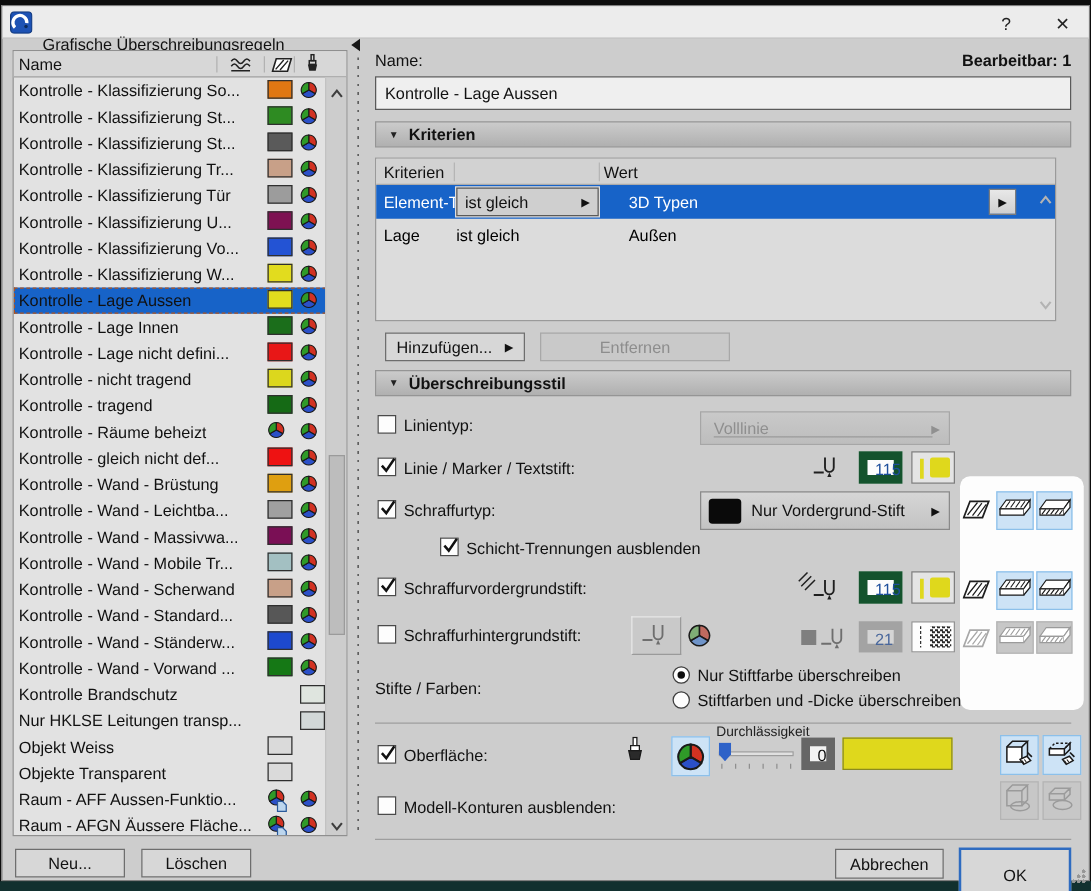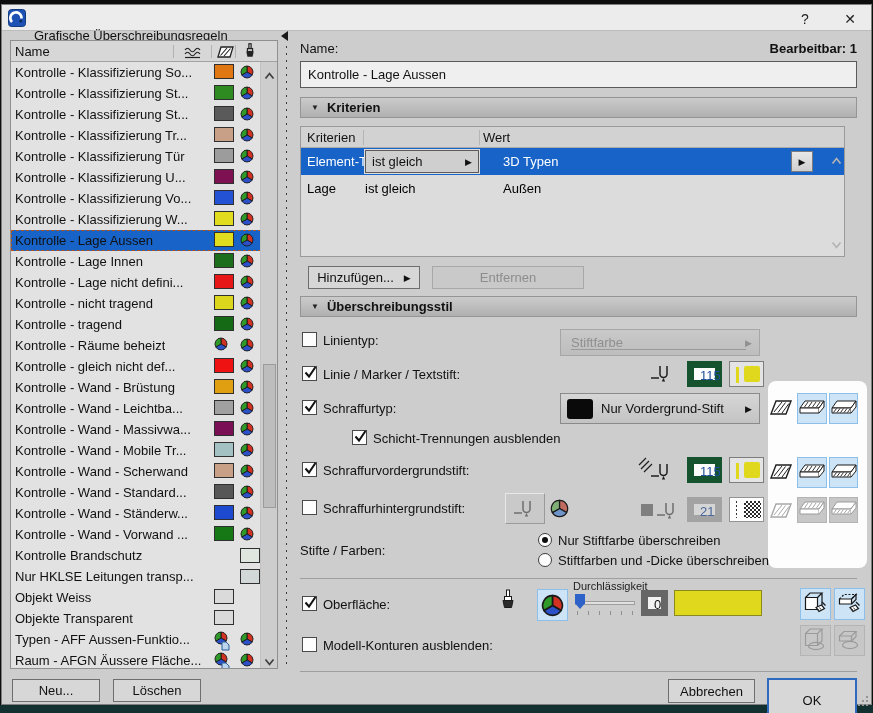--- a/index.html
+++ b/index.html
@@ -402,21 +402,21 @@
             <span class="sw" style="background:#DADADA"></span>
           </span>
         </div>
         <div class="lrow">
           <span class="lname">Objekte Transparent</span>
           <span class="lcell fill">
             <span class="sw" style="background:#DADADA"></span>
           </span>
         </div>
         <div class="lrow">
-          <span class="lname">Typen - AFF Aussen-Funktio...</span>
+          <span class="lname">Raum - AFF Aussen-Funktio...</span>
           <span class="lcell fill"><span><svg width="14" height="14" viewBox="0 0 14 14" style="display:block">
    <path d="M7 7 L7 1 A6 6 0 0 1 12.2 10 Z" fill="#d23222" stroke="#1a1a1a" stroke-width="0.9"></path>
    <path d="M7 7 L12.2 10 A6 6 0 0 1 1.8 10 Z" fill="#2b50c8" stroke="#1a1a1a" stroke-width="0.9"></path>
    <path d="M7 7 L1.8 10 A6 6 0 0 1 7 1 Z" fill="#2f9a28" stroke="#1a1a1a" stroke-width="0.9"></path>
               </svg></span><span class="docbadge"><svg width="9" height="10" viewBox="0 0 9 10">
                 <path d="M1 1 h4 l3 3 v5 h-7 z" fill="#bcd6ee" stroke="#2a5a9a"></path>
               </svg></span></span>
           <span class="lcell surf"><span><svg width="14" height="14" viewBox="0 0 14 14" style="display:block">
    <path d="M7 7 L7 1 A6 6 0 0 1 12.2 10 Z" fill="#d23222" stroke="#1a1a1a" stroke-width="0.9"></path>
    <path d="M7 7 L12.2 10 A6 6 0 0 1 1.8 10 Z" fill="#2b50c8" stroke="#1a1a1a" stroke-width="0.9"></path>
@@ -502,21 +502,21 @@
   <button class="btn disabled" style="left:432px;top:266px;width:152px;height:23px;">Entfernen</button>
 
   <div class="secbar" style="top:296px;">
     <span class="tri">▼</span>
     <span>Überschreibungsstil</span>
   </div>
 
   <span class="cb" style="left:302px;top:332px;"></span>
   <span class="lbl" style="left:323px;top:333px;">Linientyp:</span>
   <div class="dd dis" style="left:560px;top:329px;width:200px;height:27px;">
-    <span style="padding-left:10px;">Stiftfarbe</span>
+    <span style="padding-left:10px;">Volllinie</span>
     <span class="abs" style="left:10px;top:19px;width:175px;height:1px;background:#9a9a9a;"></span>
     <span class="arr">▶</span>
   </div>
 
   <span class="cb" style="left:302px;top:366px;">
       <span><svg width="17" height="17" viewBox="0 0 17 17">
           <path d="M3.5 8.5 L7 12.5 L13.5 3" fill="none" stroke="#111" stroke-width="2"></path>
         </svg></span>
     </span>
   <span class="lbl" style="left:323px;top:367px;">Linie / Marker / Textstift:</span>

